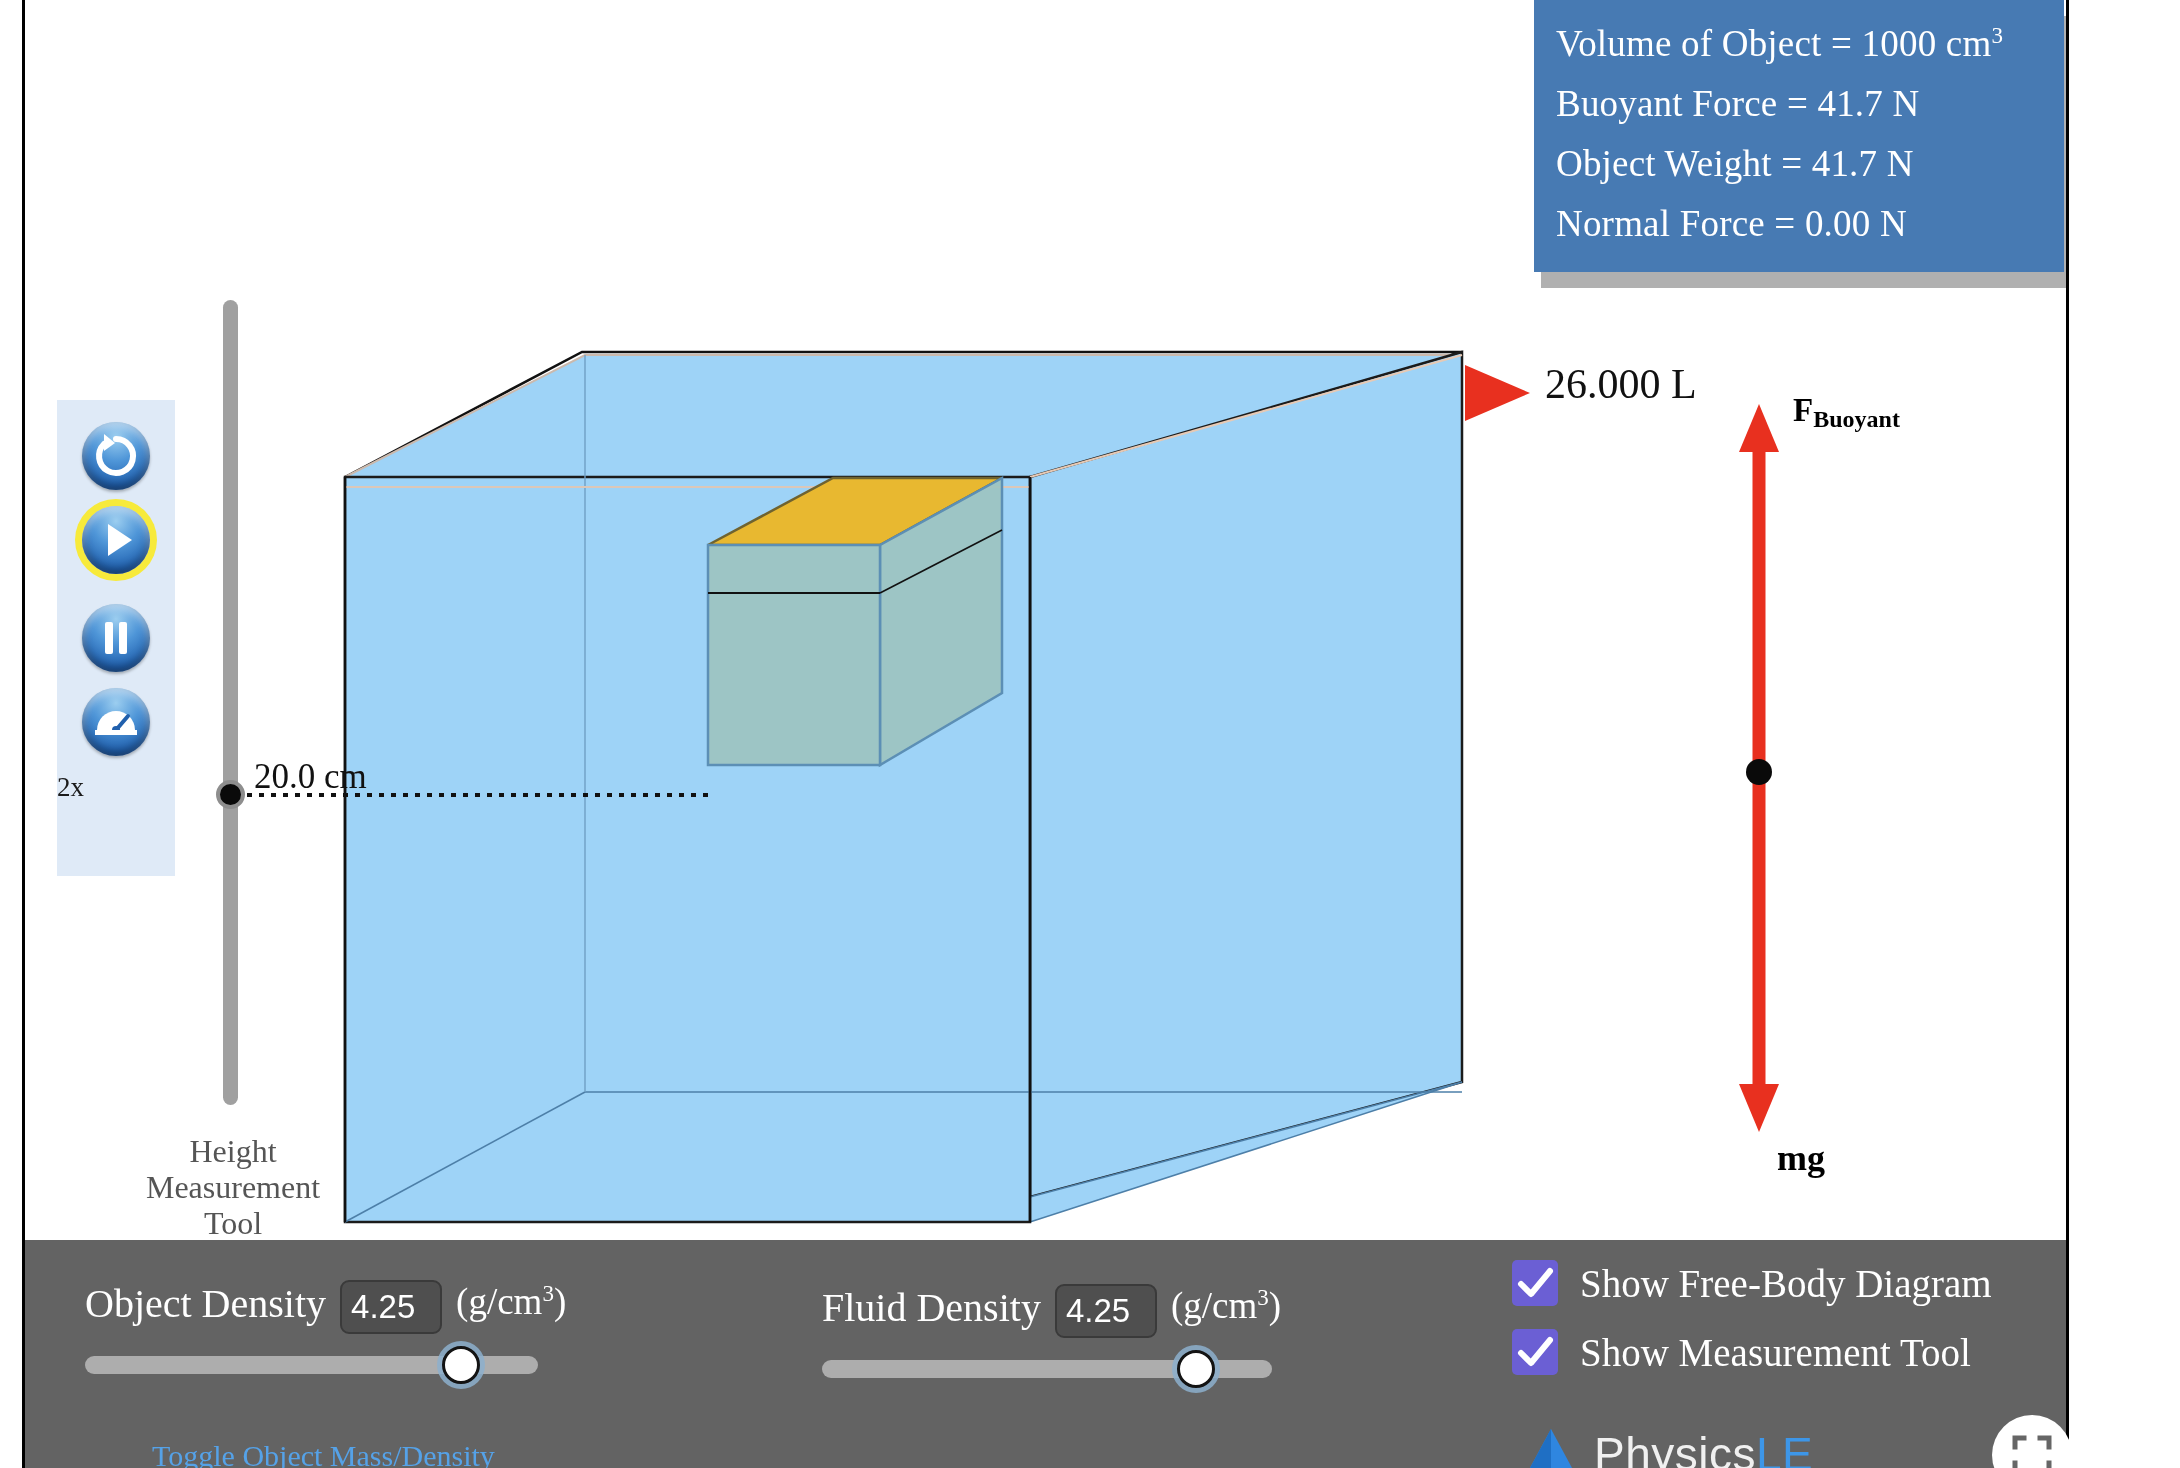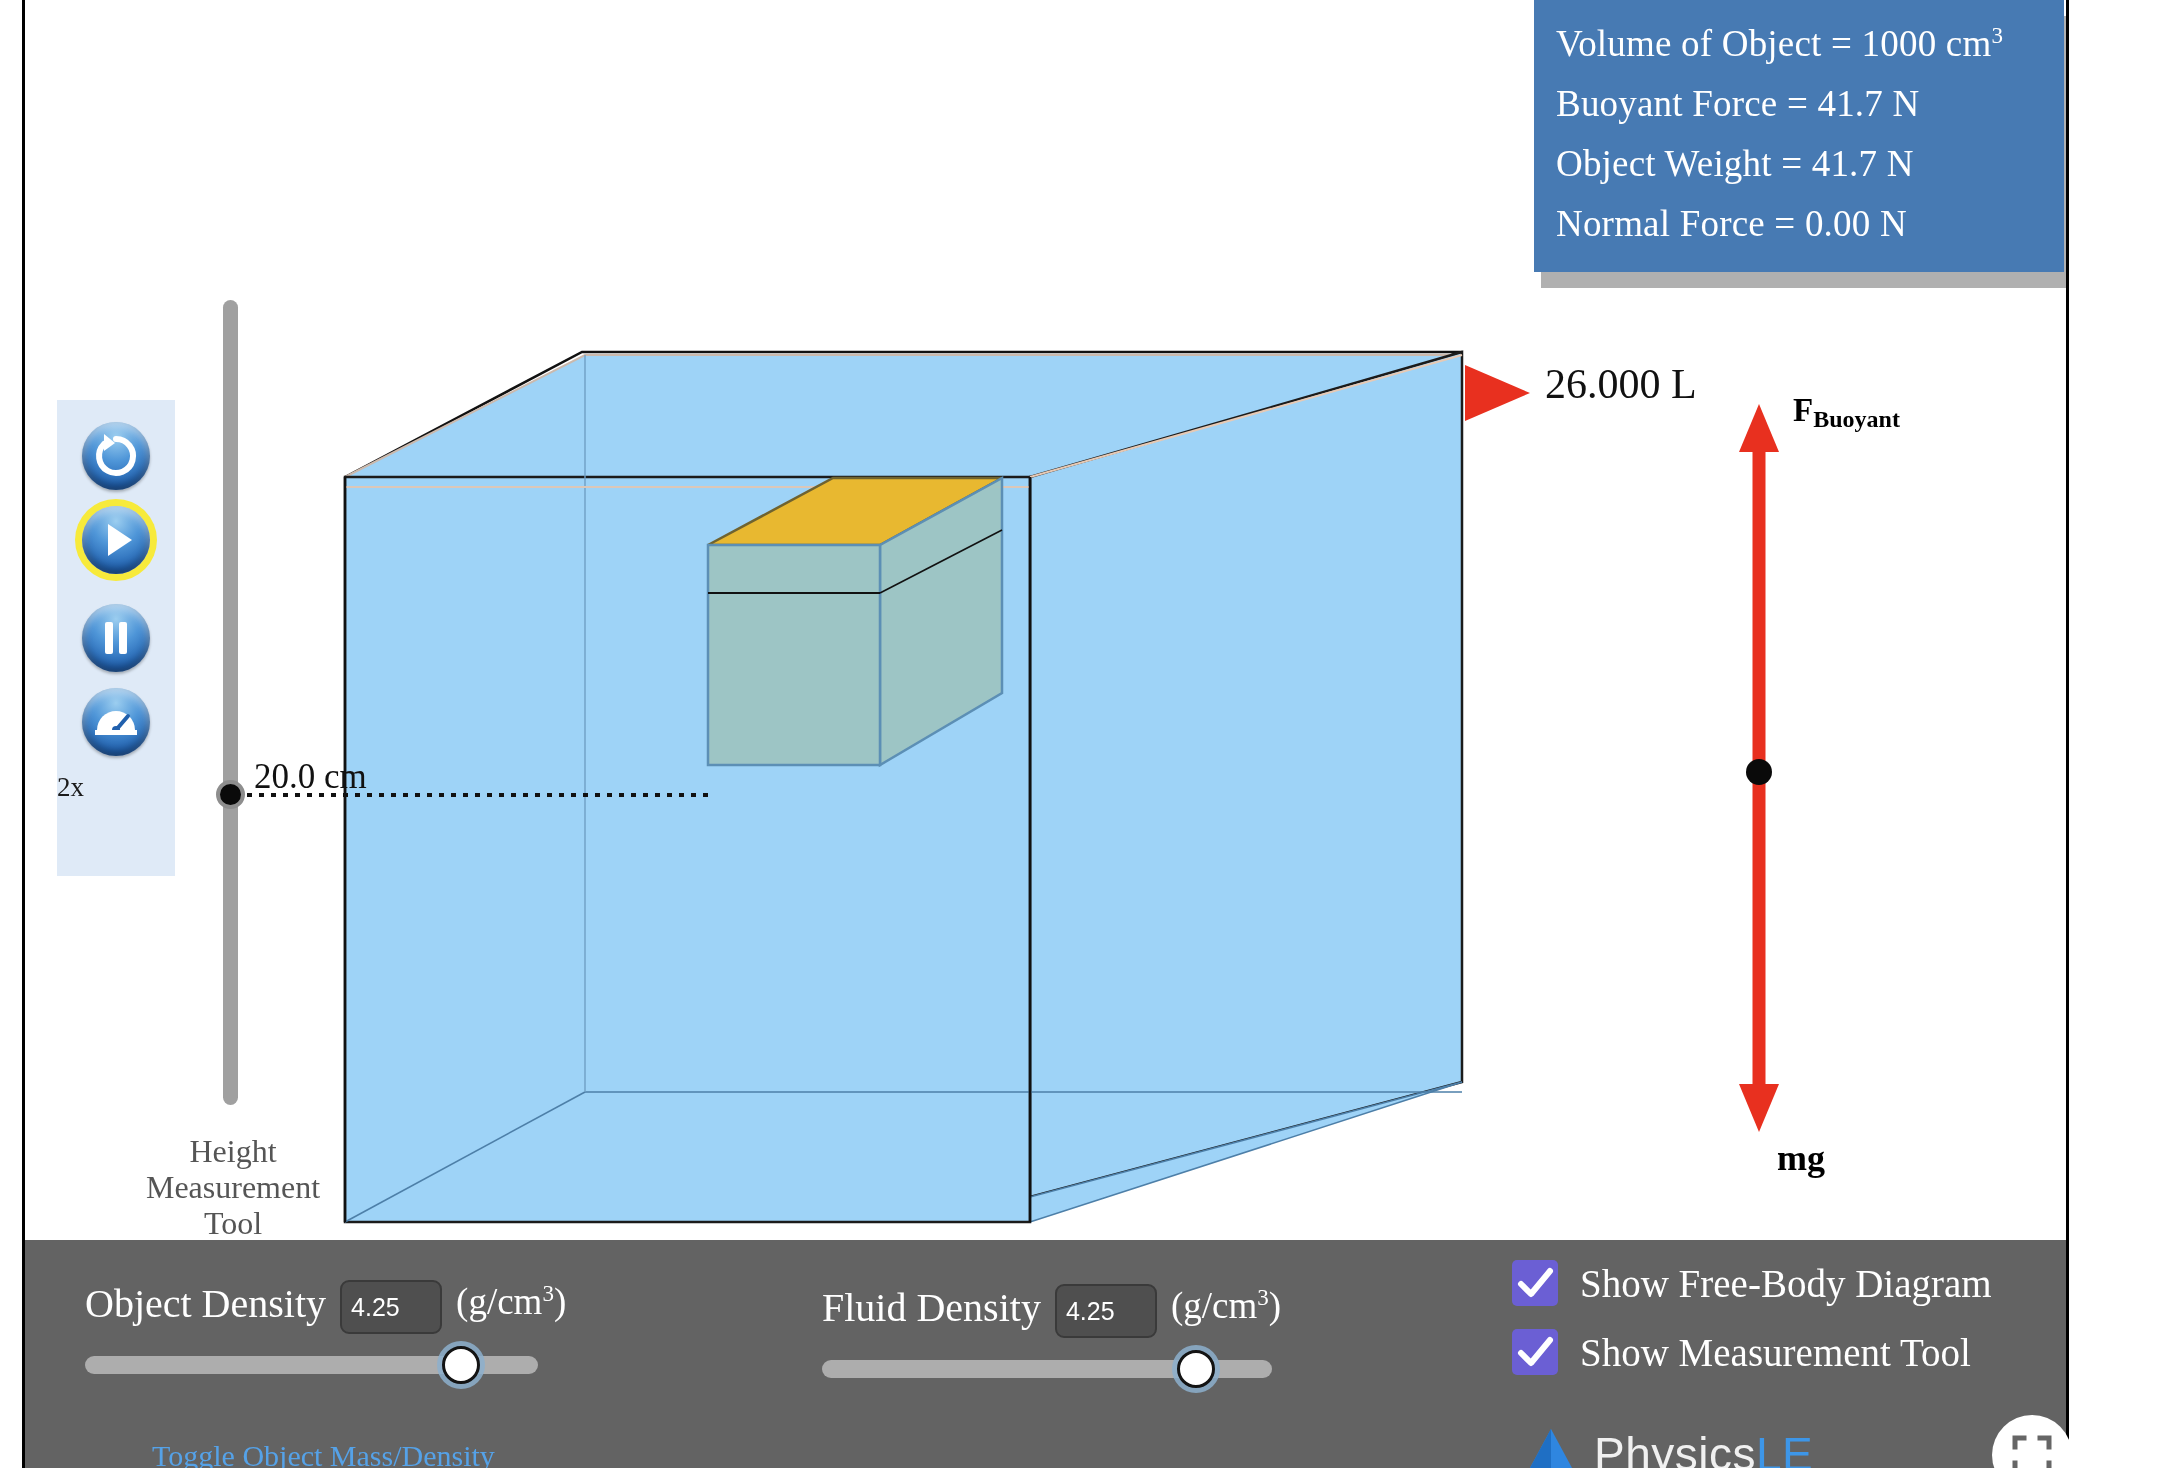--- a/index.html
+++ b/index.html
@@ -57,21 +57,21 @@
   #fbd-top-label sub{font-size:24px;vertical-align:-6px;}
   #fbd-bottom-label{position:absolute;left:1752px;top:1137px;font-size:36px;font-weight:bold;color:#000;}
 
   
   #controls{position:absolute;left:25px;top:1240px;width:2041px;height:228px;background:#636363;}
 
   .ctrl-group{position:absolute;}
   .ctrl-row{display:flex;align-items:flex-start;white-space:nowrap;}
   .ctrl-label{color:#fff;font-size:40px;}
   .ctrl-input{width:102px;height:54px;margin:0 14px;background:#4f4f4f;border:2px solid #3a3a3a;
-    border-radius:9px;color:#fff;font-size:25px;font-family:"Liberation Sans",sans-serif;
+    border-radius:9px;color:#fff;font-size:33px;font-family:"Liberation Sans",sans-serif;
     padding:0 0 0 9px;box-sizing:border-box;outline:none;}
   .ctrl-units{color:#fff;font-size:37px;}
   .ctrl-units sup{font-size:23px;vertical-align:super;line-height:0;}
 
   .srange{position:relative;height:18px;border-radius:9px;background:#adadad;margin-top:22px;}
   .sthumb{position:absolute;top:-10px;width:38px;height:38px;border-radius:50%;background:#fff;
     border:3px solid #131313;box-shadow:0 0 0 5px rgba(140,175,205,.85);box-sizing:border-box;}
 
   #toggle-link{position:absolute;left:152px;top:1439px;font-size:30px;color:#55a2e8;white-space:nowrap;}
 

